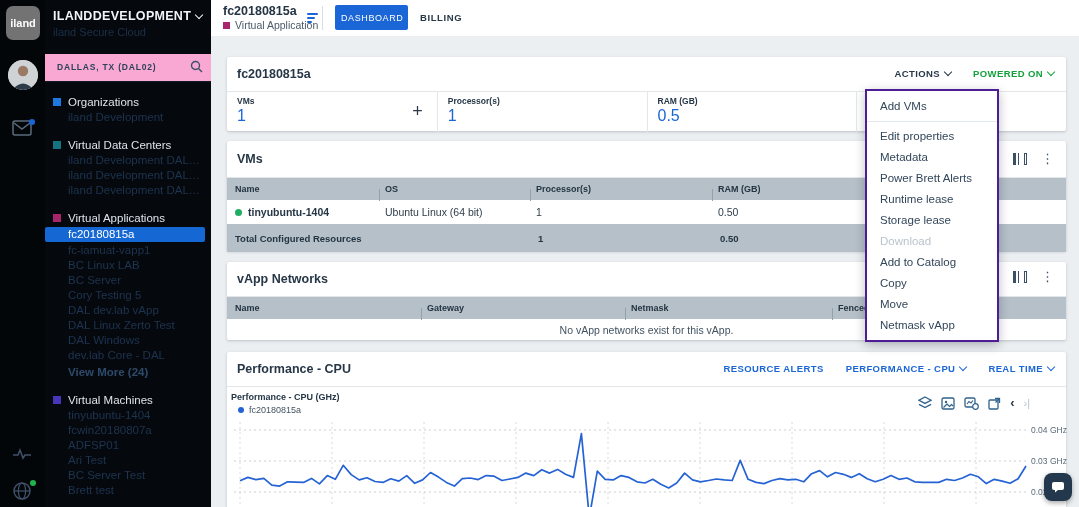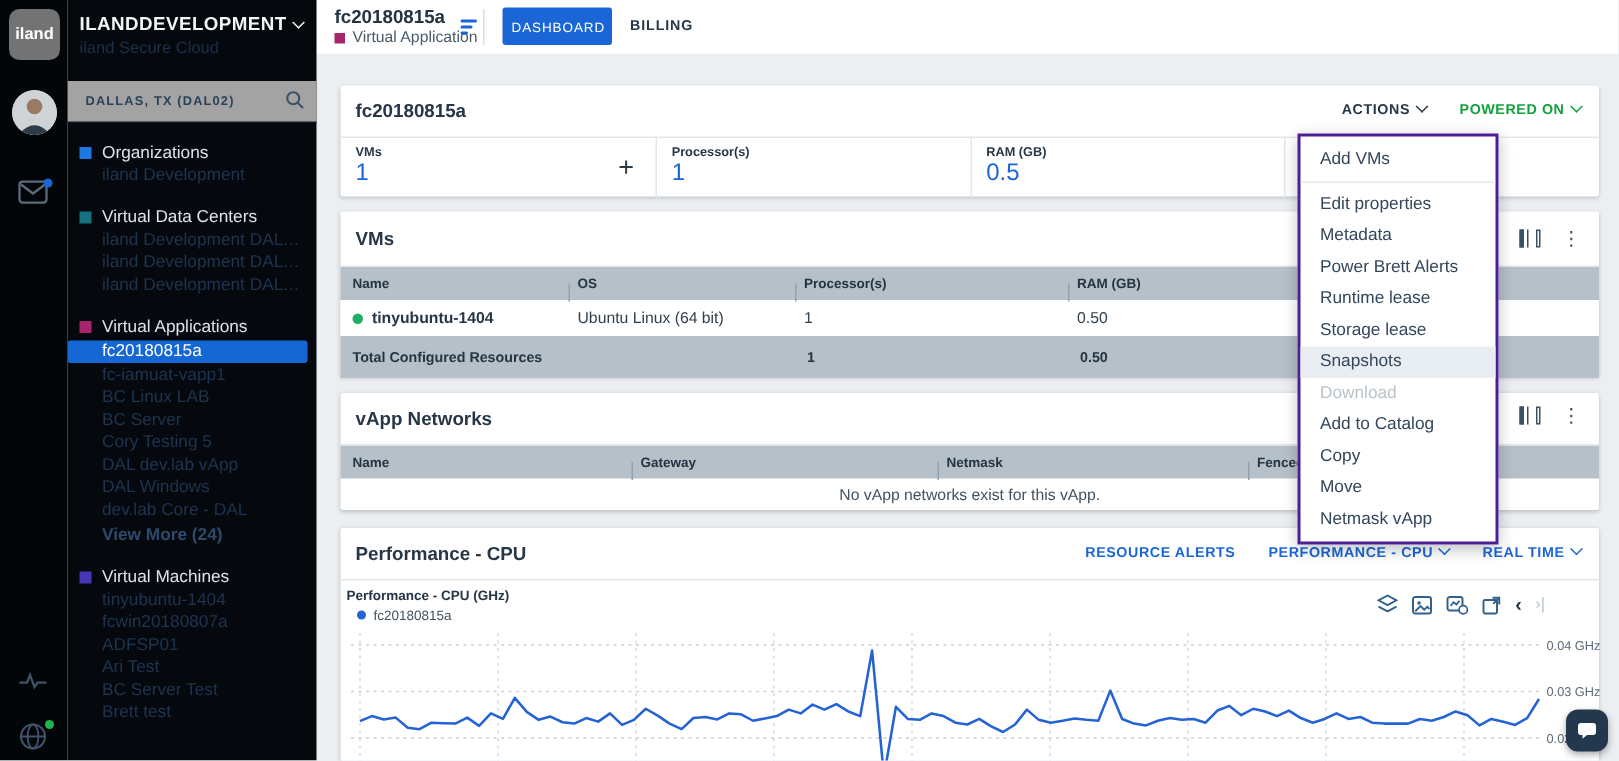--- a/index.html
+++ b/index.html
@@ -14,21 +14,21 @@
   .railico{position:absolute;left:12px;width:22px;height:22px;}
   .dot{position:absolute;width:6px;height:6px;border-radius:50%;}
   .dot-blue{background:#1b66d6;right:-1px;top:-1px;}
   .dot-green{background:#22b24c;right:-2px;top:-1px;}
 
   
   .sidebar{position:absolute;left:45px;top:0;width:166px;height:507px;background:#05090e;z-index:29;color:#21364e;}
   .org-head{padding:9px 8px 0 8px;color:#f2f5f8;font-size:12.5px;font-weight:bold;letter-spacing:.3px;cursor:pointer;}
   .org-sub{margin-top:3px;color:#1c3048;font-size:11px;font-weight:normal;letter-spacing:0;}
   .loc-row{margin-top:16px;padding:6px 8px 8px 12px;display:flex;align-items:center;justify-content:space-between;
-    border-bottom:1px solid #101b27;background:#a3a3a3;color:#2b4158;font-size:8.5px;letter-spacing:.8px;font-weight:bold;cursor:pointer;}
+    border-bottom:1px solid #101b27;background:#f9a8d4;color:#2b4158;font-size:8.5px;letter-spacing:.8px;font-weight:bold;cursor:pointer;}
   .ssec{margin-top:12px;}
   .shead{display:flex;align-items:center;gap:7px;color:#dde4ea;font-size:11.5px;padding:2px 8px;cursor:pointer;}
   .sq{width:8px;height:8px;display:inline-block;flex:0 0 8px;}
   .sitem{font-size:11.5px;line-height:15px;padding:0 8px 0 23px;color:#1e3450;white-space:nowrap;overflow:hidden;
     text-overflow:ellipsis;cursor:pointer;}
   .sitem.sel{background:#1567d3;color:#fff;margin:1px 6px 1px 0;padding-left:23px;border-radius:2px;}
   .sitem.more{color:#2e4a6b;font-weight:bold;padding-top:2px;}
   .chev{display:inline-block;width:5px;height:5px;border-right:1.5px solid currentColor;
     border-bottom:1.5px solid currentColor;transform:rotate(45deg);margin-left:5px;vertical-align:2px;}
 
@@ -182,20 +182,21 @@
           <div class="shead">
             <span class="sq" style="background: rgb(168, 37, 109);"></span>
             <span>Virtual Applications</span>
           </div>
           <div class="sitem sel">fc20180815a</div>
           <div class="sitem">fc-iamuat-vapp1</div>
           <div class="sitem">BC Linux LAB</div>
           <div class="sitem">BC Server</div>
           <div class="sitem">Cory Testing 5</div>
           <div class="sitem">DAL dev.lab vApp</div>
+          <div class="sitem">DAL Linux Zerto Test</div>
           <div class="sitem">DAL Windows</div>
           <div class="sitem">dev.lab Core - DAL</div>
           <div class="sitem more">View More (24)</div>
         </div>
         <div class="ssec">
           <div class="shead">
             <span class="sq" style="background: rgb(70, 54, 184);"></span>
             <span>Virtual Machines</span>
           </div>
           <div class="sitem">tinyubuntu-1404</div>
@@ -371,21 +372,20 @@
       </div>
     </section>
 
     <div class="menu" id="actions-menu">
         <div class="mi gend">Add VMs</div>
         <div class="mi">Edit properties</div>
         <div class="mi">Metadata</div>
         <div class="mi">Power Brett Alerts</div>
         <div class="mi">Runtime lease</div>
         <div class="mi">Storage lease</div>
-        <div class="mi hov">Snapshots</div>
         <div class="mi dis">Download</div>
         <div class="mi">Add to Catalog</div>
         <div class="mi">Copy</div>
         <div class="mi">Move</div>
         <div class="mi">Netmask vApp</div>
       </div>
   </main>
 
   <div class="chat">
     <svg width="14" height="12" viewBox="0 0 14 12">

